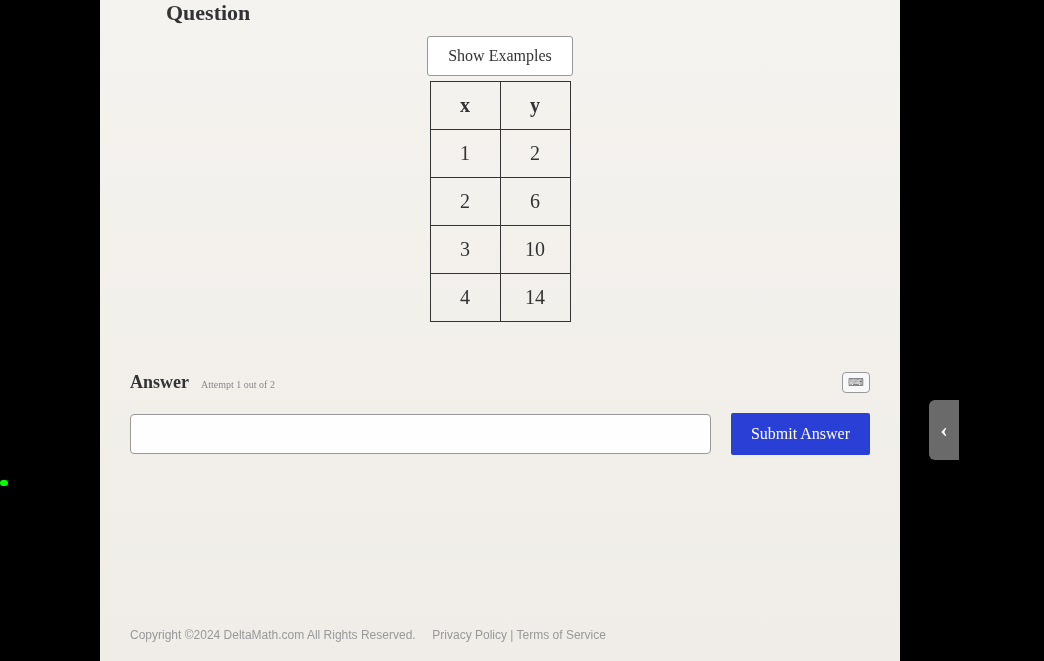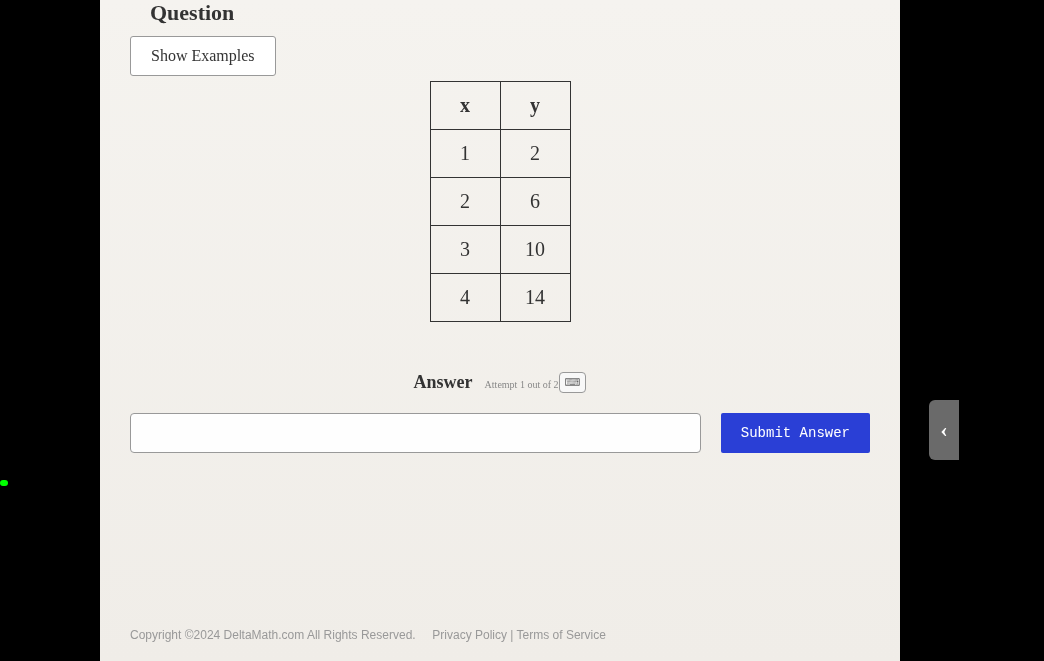--- a/index.html
+++ b/index.html
@@ -22,25 +22,25 @@
       width: 800px;
       height: 661px;
       background: linear-gradient(180deg, #f5f3ef 0%, #f0ede8 100%);
       padding: 0 30px;
     }
     .question-label {
       font-size: 22px;
       color: #333;
       font-weight: 600;
       margin-top: 0px;
-      margin-left: 20px;
+      margin-left: 36px;
     }
     .header-row {
       display: flex;
-      justify-content: flex-start;
+      justify-content: center;
       margin-top: 10px;
       margin-bottom: 5px;
     }
     .show-examples-btn {
       border: 1px solid #999;
       background: #fff;
       padding: 10px 20px;
       font-size: 16px;
       color: #333;
       font-family: inherit;
@@ -70,21 +70,21 @@
     }
     .data-table th {
       font-weight: bold;
     }
     .answer-section {
       margin-top: 30px;
     }
     .answer-label-row {
       display: flex;
       align-items: center;
-      justify-content: center;
+      justify-content: space-between;
       margin-bottom: 20px;
     }
     .answer-label-group {
       display: flex;
       align-items: baseline;
       gap: 12px;
     }
     .answer-label {
       font-weight: bold;
       font-size: 18px;
@@ -116,22 +116,22 @@
       padding: 0 10px;
       font-size: 16px;
       background: #fefefe;
       font-family: inherit;
     }
     .submit-btn {
       background: #2a3fd6;
       color: #fff;
       border: none;
       padding: 12px 20px;
-      font-size: 14px;
-      font-family: Liberation Mono, monospace;
+      font-size: 16px;
+      font-family: Liberation Serif, serif;
       cursor: pointer;
       border-radius: 2px;
     }
     .footer {
       position: absolute;
       bottom: 19px;
       left: 30px;
       font-size: 12px;
       color: #999;
       font-family: Arial, sans-serif;

